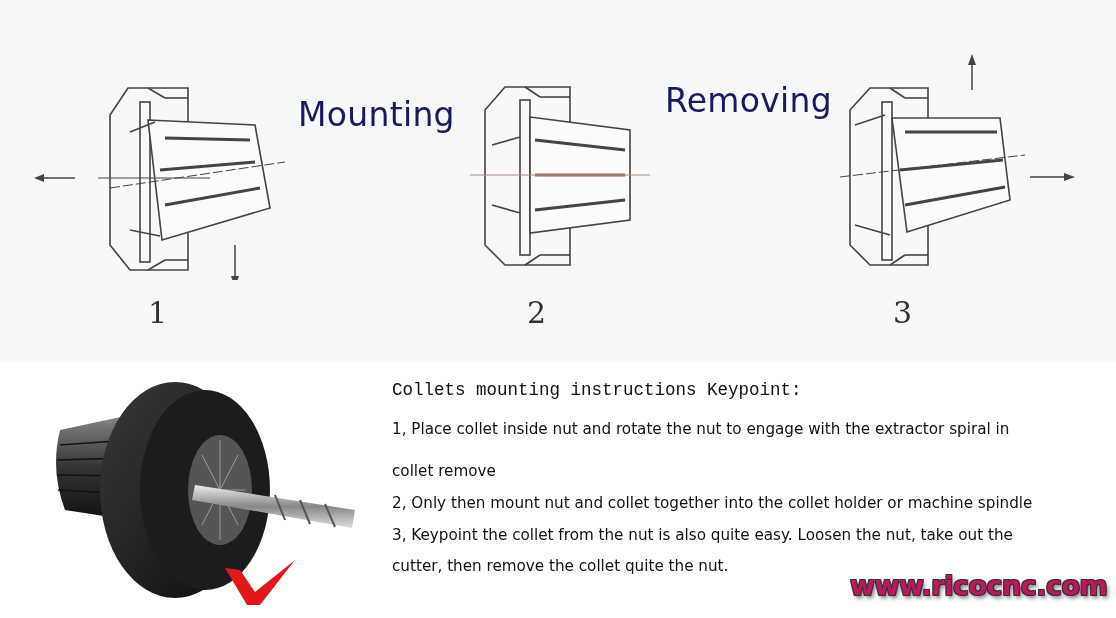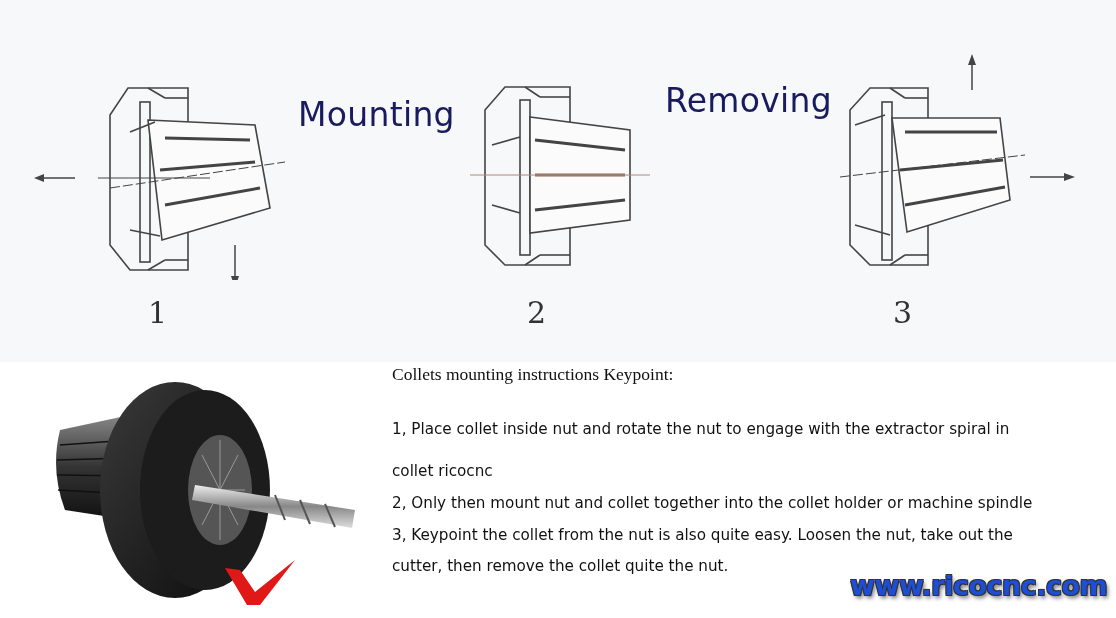--- a/index.html
+++ b/index.html
@@ -1,23 +1,23 @@
 <!DOCTYPE html>
 <html><head>
 <meta charset="utf-8">
 <style>
   html, body { margin:0; padding:0; }
   body { width:1116px; height:618px; background:#ffffff; position:relative; overflow:hidden; font-family:"DejaVu Sans", sans-serif; }
   .top-panel { position:absolute; left:0; top:0; width:1116px; height:362px; background:#f7f8fa; }
   .heading-word { position:absolute; font-family:"DejaVu Sans", sans-serif; font-size:33px; color:#1a1a5e; letter-spacing:0.3px; }
   .step-num { position:absolute; font-family:"DejaVu Serif", serif; font-size:30px; color:#333; }
   .diagram { position:absolute; }
-  .keypoint-title { position:absolute; left:392px; top:364px; font-family:Liberation Serif, serif; font-size:17.5px; color:#111; }
+  .keypoint-title { position:absolute; left:392px; top:380px; font-family:Liberation Mono, monospace; font-size:17.5px; color:#111; }
   .instr { position:absolute; left:392px; font-family:"DejaVu Sans", sans-serif; font-size:15.2px; color:#111; white-space:nowrap; }
-  .watermark { position:absolute; left:850px; top:570px; font-family:"DejaVu Sans", sans-serif; font-weight:bold; font-size:27px; color:#1d4ed8; letter-spacing:-0.5px;
+  .watermark { position:absolute; left:850px; top:570px; font-family:"DejaVu Sans", sans-serif; font-weight:bold; font-size:27px; color:#be185d; letter-spacing:-0.5px;
     text-shadow: -1px -1px 0 #333, 1px -1px 0 #333, -1px 1px 0 #333, 1px 1px 0 #333, 2px 3px 4px rgba(0,0,0,0.6); }
   .product { position:absolute; left:40px; top:370px; }
 </style>
 </head>
 <body>
 
 <div class="top-panel"></div>
 
 <svg class="diagram" style="left:30px;top:80px" width="260" height="200" viewBox="0 0 260 200">
   <g fill="none" stroke="#444" stroke-width="1.6">
@@ -141,18 +141,18 @@
     <line x1="235" y1="125" x2="245" y2="150"></line>
     <line x1="260" y1="130" x2="270" y2="154"></line>
     <line x1="285" y1="134" x2="295" y2="157"></line>
   </g>
 
   <path d="M185 198 L200 200 L215 222 L255 190 L220 235 L207 235 Z" fill="#e01818"></path>
 </svg>
 
 <div class="keypoint-title">Collets mounting instructions Keypoint:</div>
 <div class="instr" style="top:420px">1, Place collet inside nut and rotate the nut to engage with the extractor spiral in</div>
-<div class="instr" style="top:462px">collet ricocnc</div>
+<div class="instr" style="top:462px">collet remove</div>
 <div class="instr" style="top:494px">2, Only then mount nut and collet together into the collet holder or machine spindle</div>
 <div class="instr" style="top:526px">3, Keypoint the collet from the nut is also quite easy. Loosen the nut, take out the</div>
 <div class="instr" style="top:557px">cutter, then remove the collet quite the nut.</div>
 
 <div class="watermark">www.ricocnc.com</div>
 
 </body></html>

